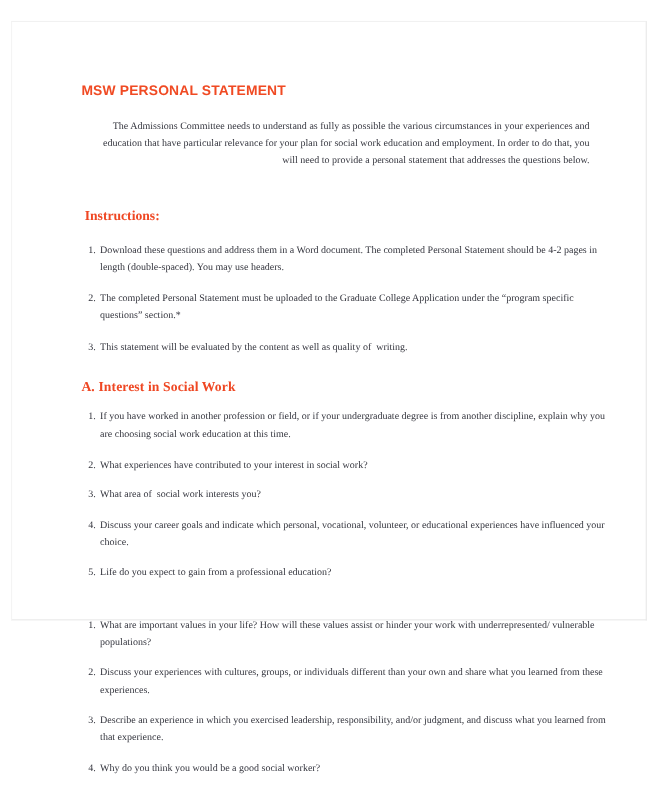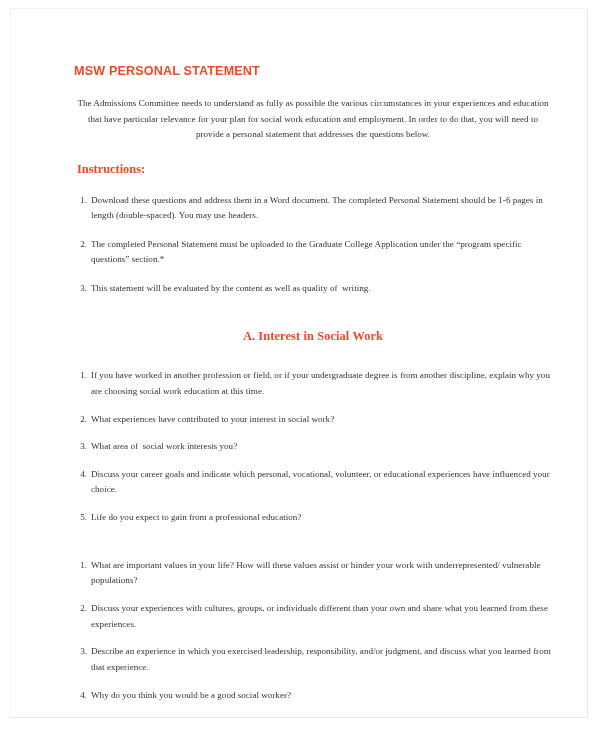--- a/index.html
+++ b/index.html
@@ -12,23 +12,23 @@
     width: 600px;
     height: 730px;
     overflow: hidden;
     font-family: "Liberation Serif", "DejaVu Serif", serif;
   }
 
   
   #page-sheet {
     position: absolute;
     left: 10px;
-    top: 8px;
+    top: 19px;
     width: 578px;
-    height: 710px;
+    height: 545px;
     background: #ffffff;
     border-right: 1px solid #e8e8e8;
     border-bottom: 1px solid #e8e8e8;
     border-left: 1px solid #f4f4f4;
     border-top: 1px solid #f1f1f1;
     box-sizing: border-box;
   }
 
   #doc-body {
     position: absolute;
@@ -45,41 +45,40 @@
     letter-spacing: 0.15px;
     color: #f04a23;
     margin: 0 0 17px 0;
     line-height: 1.2;
   }
   .section-heading {
     font-family: "Liberation Serif", "DejaVu Serif", serif;
     font-weight: bold;
     font-size: 12.4px;
     color: #ef4723;
-    margin: 12px;
+    margin: 0;
     line-height: 1.25;
     letter-spacing: 0.1px;
-    text-align: center;
   }
   .sub-heading {
     font-family: "Liberation Serif", "DejaVu Serif", serif;
     font-weight: bold;
     font-size: 12.4px;
     color: #ef4723;
     margin: 3px;
     line-height: 1.25;
   }
 
   
   .lede {
     font-size: 9.1px;
     color: #33343d;
     line-height: 1.72;
-    margin: 0;
-    text-align: center;
+    margin: 16px;
+    text-align: right;
     letter-spacing: 0.01px;
   }
 
   .num-list {
     margin: 0;
     padding: 0;
     list-style: none;
   }
   .num-item {
     position: relative;
@@ -121,21 +120,21 @@
 
     <div class="gap-after-lede"></div>
 
     <h2 class="sub-heading">Instructions:</h2>
 
     <div class="gap-after-section"></div>
 
     <ol class="num-list">
       <li class="num-item">
         <span class="marker">1.</span>
-        <span class="itxt">Download these questions and address them in a Word document. The completed Personal Statement should be 1-6 pages in length (double-spaced). You may use headers.</span>
+        <span class="itxt">Download these questions and address them in a Word document. The completed Personal Statement should be 4-2 pages in length (double-spaced). You may use headers.</span>
       </li>
       <li class="gap-instr"></li>
       <li class="num-item">
         <span class="marker">2.</span>
         <span class="itxt">The completed Personal Statement must be uploaded to the Graduate College Application under the “program specific questions” section.*</span>
       </li>
       <li class="gap-instr"></li>
       <li class="num-item">
         <span class="marker">3.</span>
         <span class="itxt">This statement will be evaluated by the content as well as quality of  writing.</span>

